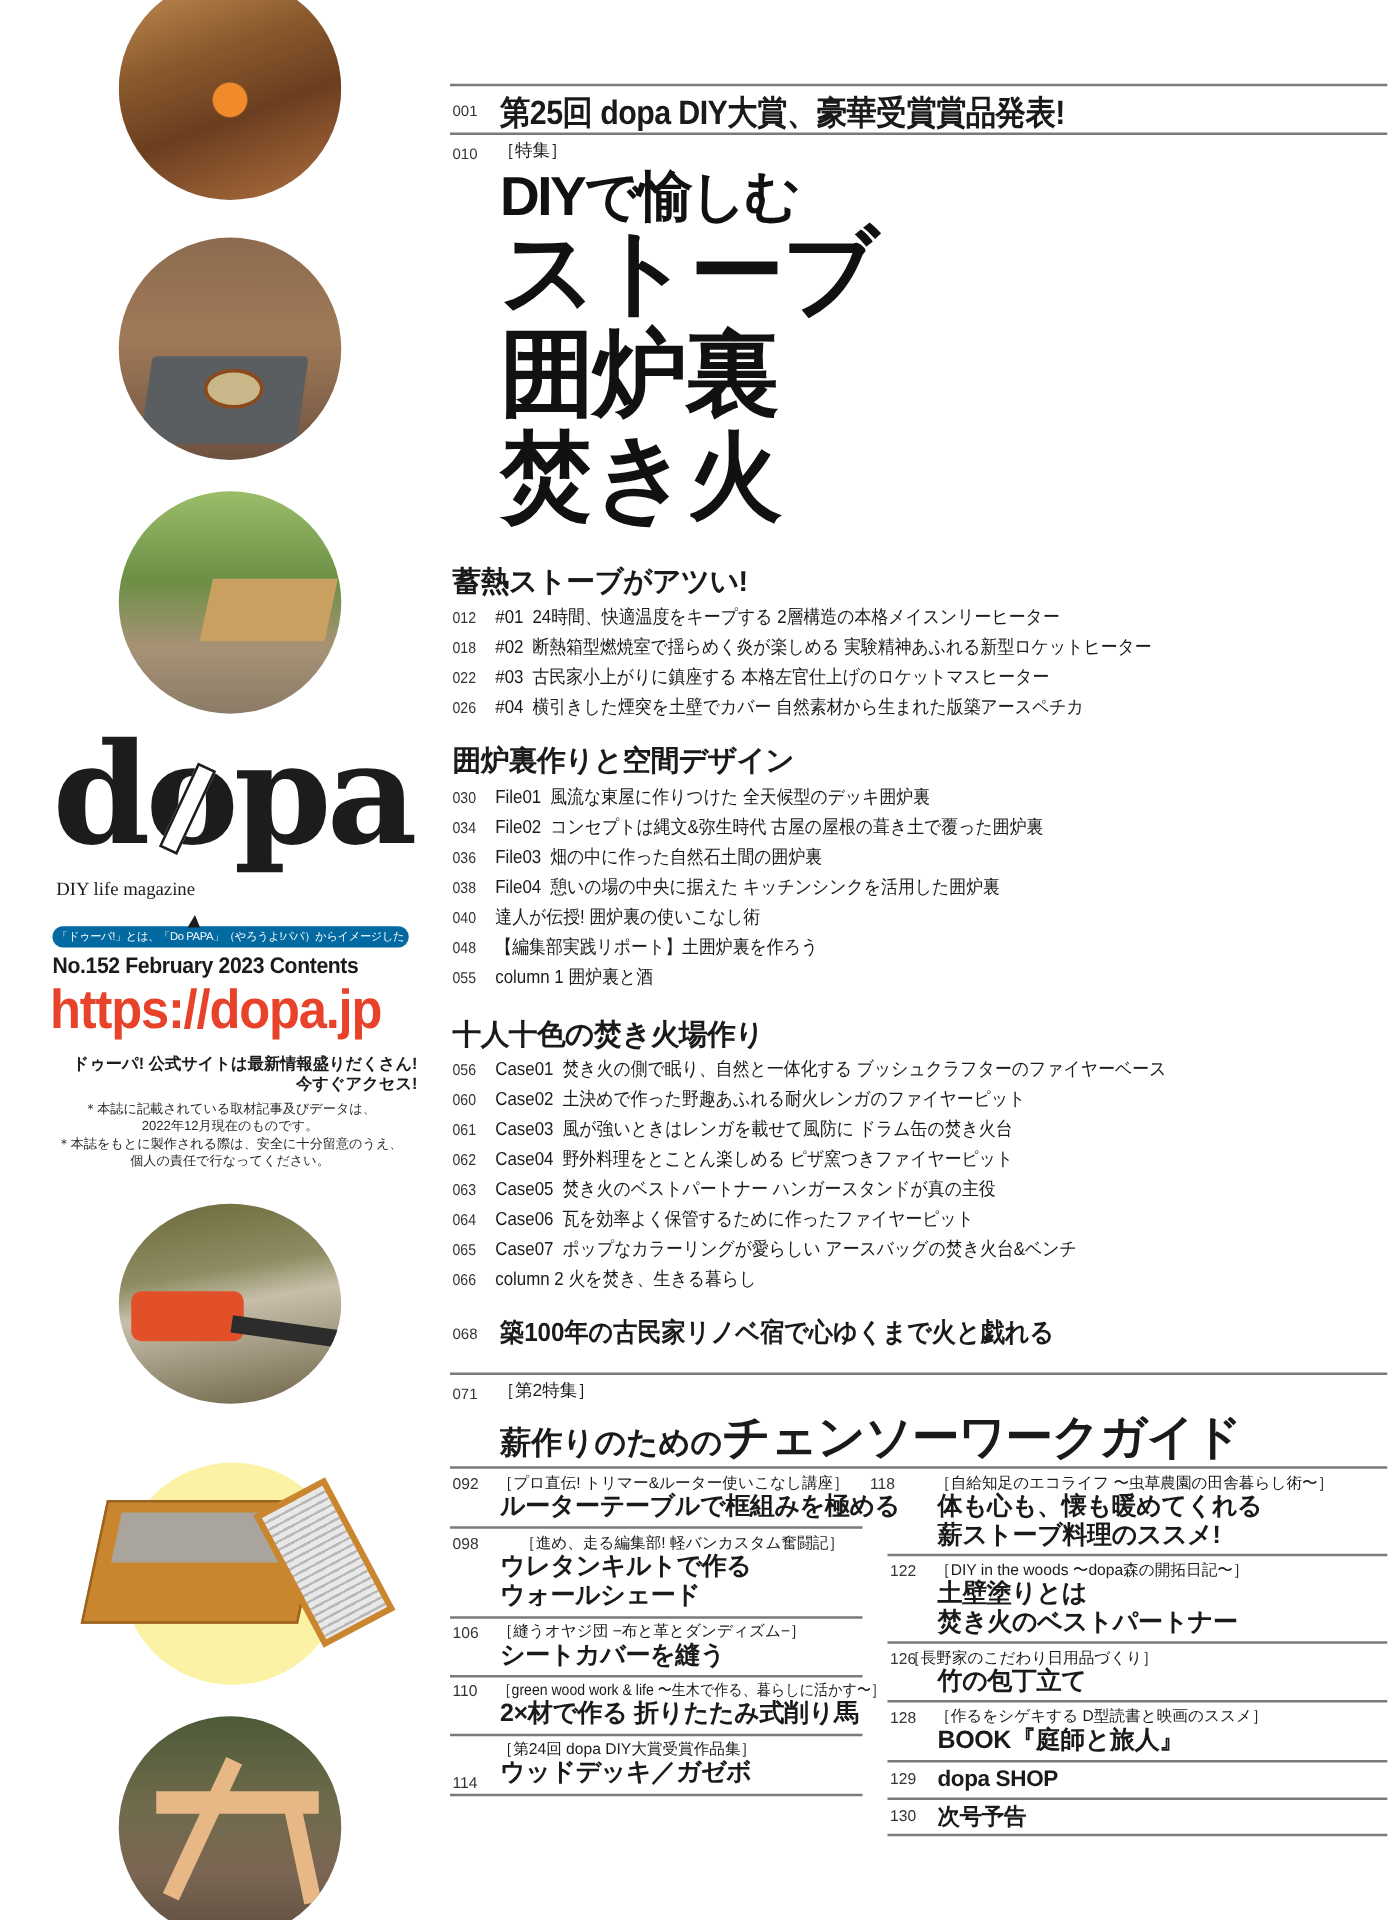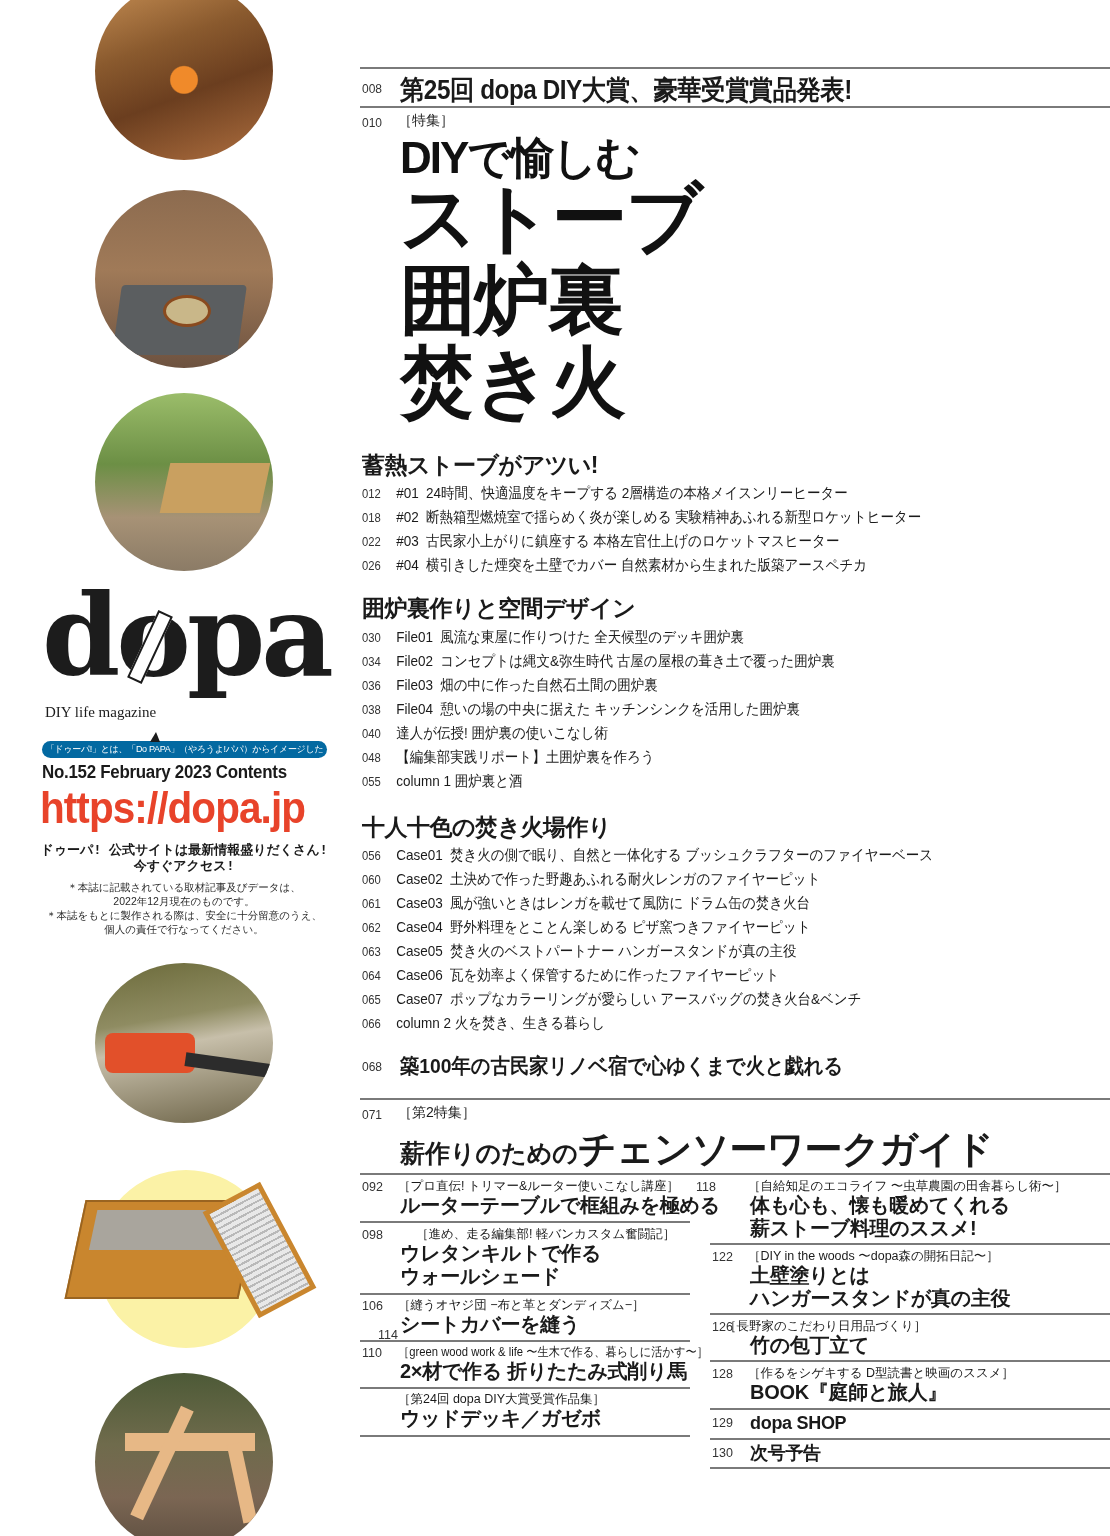--- a/index.html
+++ b/index.html
@@ -36,21 +36,21 @@
   .logo { position:absolute; left:42px; top:592px; width:285px; height:120px; }
   .logo-word { position:absolute; left:0; top:-12px; font-family:"DejaVu Serif","Liberation Serif",serif; font-weight:bold;
                font-size:112px; letter-spacing:-4px; color:#1c1c1c; line-height:1; }
   .logo-sub { position:absolute; left:3px; top:112px; font-family:"Liberation Serif","DejaVu Serif",serif; font-size:15px; color:#1c1c1c; }
   .hammer { position:absolute; left:100px; top:18px; width:12px; height:70px; background:#fff; transform:rotate(25deg); border:2px solid #1c1c1c; }
   .bubble { position:absolute; left:42px; top:741px; width:285px; height:17px; background:#0369a1; color:#fff; border-radius:9px;
             font-size:9px; line-height:17px; text-align:center; letter-spacing:-0.3px; }
   .bubble:before { content:""; position:absolute; left:108px; top:-9px; border-left:6px solid transparent; border-right:4px solid transparent; border-bottom:10px solid #1c1c1c; }
   .issue { position:absolute; left:42px; top:762px; font-size:18px; font-weight:bold; color:#1a1a1a; letter-spacing:-0.3px; transform:scaleX(0.94); transform-origin:left; white-space:nowrap; }
   .url { position:absolute; left:40px; top:786px; font-size:44px; font-weight:bold; color:#e8432a; letter-spacing:-1px; transform:scaleX(0.92); transform-origin:left; white-space:nowrap; line-height:1; }
-  .promo { position:absolute; left:34px; top:843px; width:300px; text-align:center; font-size:13px; font-weight:bold; line-height:16px;font-family:Liberation Mono, monospace; }
+  .promo { position:absolute; left:34px; top:843px; width:300px; text-align:right; font-size:13px; font-weight:bold; line-height:16px; }
   .note { position:absolute; left:34px; top:880px; width:300px; text-align:center; font-size:10.5px; line-height:14px; color:#2a2a2a; }
 
   
   .hline { position:absolute; height:2px; background:#7a7a7a; }
   .pg { font-size:12px; color:#333; display:inline-block; }
   .big1 { position:absolute; left:400px; top:72px; font-size:27px; font-weight:bold; letter-spacing:-0.5px; transform:scaleX(0.9); transform-origin:left; }
   .label { font-size:14px; }
   .hero { position:absolute; left:400px; font-weight:bold; color:#111; line-height:1; letter-spacing:-2px; }
   .sec-title { position:absolute; left:362px; font-size:23px; font-weight:bold; letter-spacing:-0.5px; }
   .item { position:absolute; left:362px; font-size:15px; white-space:nowrap; transform:scaleX(0.9); transform-origin:left; }
@@ -100,21 +100,21 @@
   <div>今すぐアクセス!</div>
 </div>
 <div class="note">
   <div>＊本誌に記載されている取材記事及びデータは、</div>
   <div>2022年12月現在のものです。</div>
   <div>＊本誌をもとに製作される際は、安全に十分留意のうえ、</div>
   <div>個人の責任で行なってください。</div>
 </div>
 
 <div class="hline" style="left:360px;top:67px;width:750px;"></div>
-<span class="abs pg" style="left:362px;top:82px;">008</span>
+<span class="abs pg" style="left:362px;top:82px;">001</span>
 <div class="big1">第25回 dopa DIY大賞、豪華受賞賞品発表!</div>
 <div class="hline" style="left:360px;top:106px;width:750px;"></div>
 
 <span class="abs pg" style="left:362px;top:116px;">010</span>
 <span class="abs label" style="left:398px;top:112px;">［特集］</span>
 <div class="hero" style="top:136px;font-size:44px;">DIYで愉しむ</div>
 <div class="hero" style="top:180px;font-size:76px;">ストーブ</div>
 <div class="hero" style="top:262px;font-size:76px;">囲炉裏</div>
 <div class="hero" style="top:344px;font-size:76px;">焚き火</div>
 
@@ -168,35 +168,35 @@
 <span class="sub-pg" style="left:362px;top:1299px;">106</span>
 <span class="sub-label" style="left:398px;top:1297px;">［縫うオヤジ団 −布と革とダンディズム−］</span>
 <div class="sub-title" style="left:400px;top:1313px;">シートカバーを縫う</div>
 <div class="hline" style="left:360px;top:1340px;width:330px;"></div>
 
 <span class="sub-pg" style="left:362px;top:1346px;">110</span>
 <span class="sub-label" style="left:398px;top:1344px;transform:scaleX(0.9);transform-origin:left;">［green wood work &amp; life 〜生木で作る、暮らしに活かす〜］</span>
 <div class="sub-title" style="left:400px;top:1360px;">2×材で作る 折りたたみ式削り馬</div>
 <div class="hline" style="left:360px;top:1387px;width:330px;"></div>
 
-<span class="sub-pg" style="left:362px;top:1328px;margin-left:16px;">114</span>
+<span class="sub-pg" style="left:362px;top:1419px;">114</span>
 <span class="sub-label" style="left:398px;top:1391px;">［第24回 dopa DIY大賞受賞作品集］</span>
 <div class="sub-title" style="left:400px;top:1407px;">ウッドデッキ／ガゼボ</div>
 <div class="hline" style="left:360px;top:1435px;width:330px;"></div>
 
 <span class="sub-pg" style="left:696px;top:1180px;">118</span>
 <span class="sub-label" style="left:748px;top:1178px;">［自給知足のエコライフ 〜虫草農園の田舎暮らし術〜］</span>
 <div class="sub-title" style="left:750px;top:1194px;">体も心も、懐も暖めてくれる</div>
 <div class="sub-title" style="left:750px;top:1217px;">薪ストーブ料理のススメ!</div>
 <div class="hline" style="left:710px;top:1243px;width:400px;"></div>
 
 <span class="sub-pg" style="left:712px;top:1250px;">122</span>
 <span class="sub-label" style="left:748px;top:1248px;">［DIY in the woods 〜dopa森の開拓日記〜］</span>
 <div class="sub-title" style="left:750px;top:1264px;">土壁塗りとは</div>
-<div class="sub-title" style="left:750px;top:1287px;">ハンガースタンドが真の主役</div>
+<div class="sub-title" style="left:750px;top:1287px;">焚き火のベストパートナー</div>
 <div class="hline" style="left:710px;top:1313px;width:400px;"></div>
 
 <span class="sub-pg" style="left:712px;top:1320px;">126</span>
 <span class="sub-label" style="left:724px;top:1318px;">［長野家のこだわり日用品づくり］</span>
 <div class="sub-title" style="left:750px;top:1334px;">竹の包丁立て</div>
 <div class="hline" style="left:710px;top:1360px;width:400px;"></div>
 
 <span class="sub-pg" style="left:712px;top:1367px;">128</span>
 <span class="sub-label" style="left:748px;top:1365px;">［作るをシゲキする D型読書と映画のススメ］</span>
 <div class="sub-title" style="left:750px;top:1381px;">BOOK『庭師と旅人』</div>

